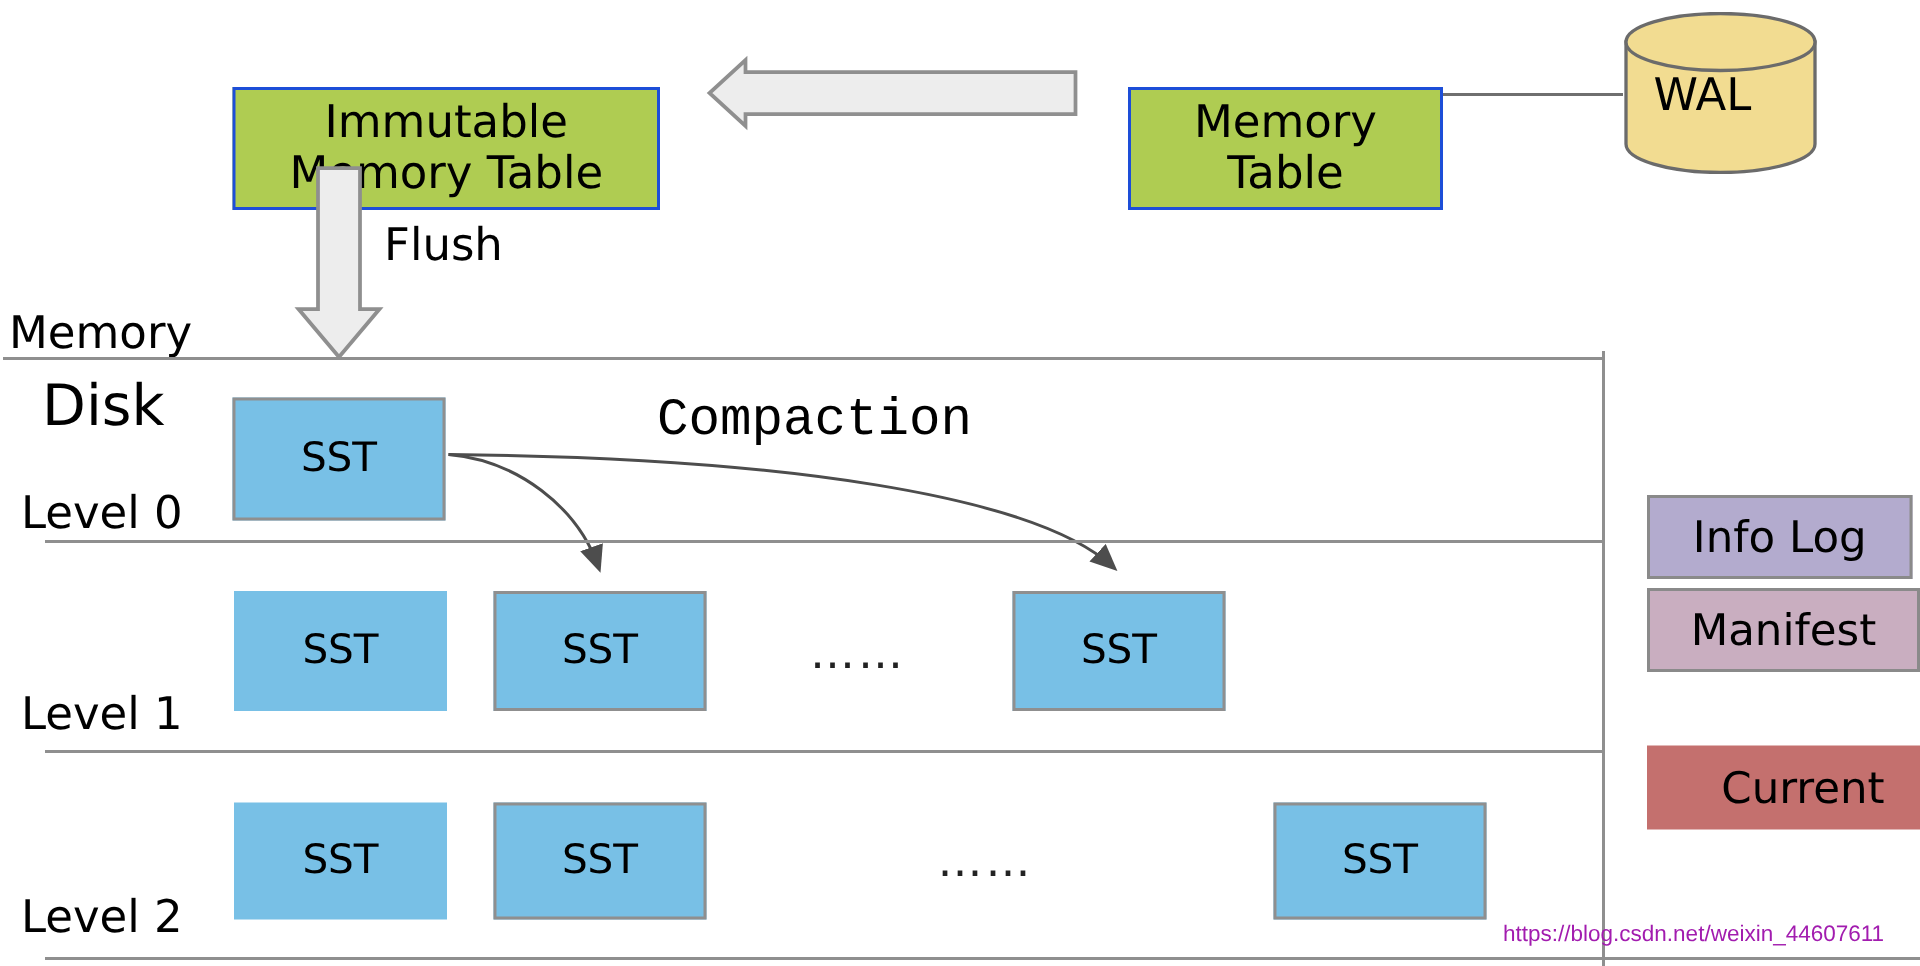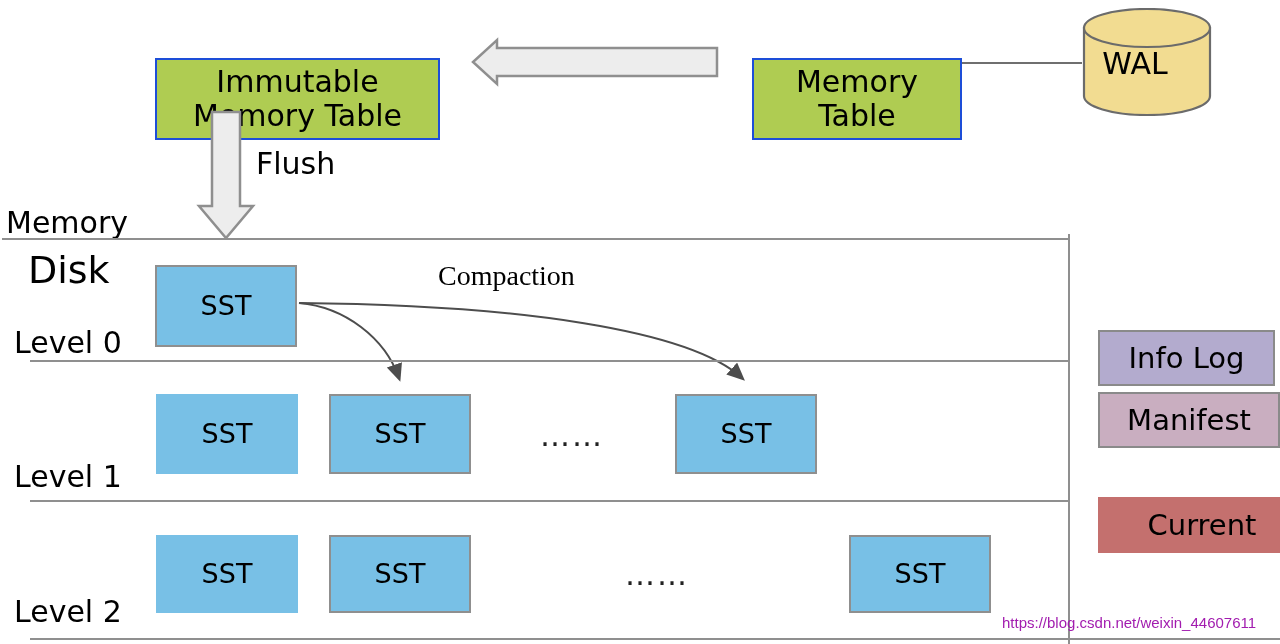--- a/index.html
+++ b/index.html
@@ -64,21 +64,21 @@
   
   .label {
     position: absolute;
     color: #000000;
     white-space: nowrap;
   }
   .lbl-memory   { font-size: 30px; }
   .lbl-disk     { font-size: 38px; }
   .lbl-level    { font-size: 30px; }
   .lbl-flush    { font-size: 30px; }
-  .lbl-compact  { font-size: 28px; font-family: Liberation Serif, serif; }
+  .lbl-compact  { font-size: 35px; font-family: Liberation Mono, monospace; }
   .ellipsis {
     position: absolute;
     font-size: 30px;
     letter-spacing: 2px;
     color: #222;
   }
 
   
   .rule {
     position: absolute;

